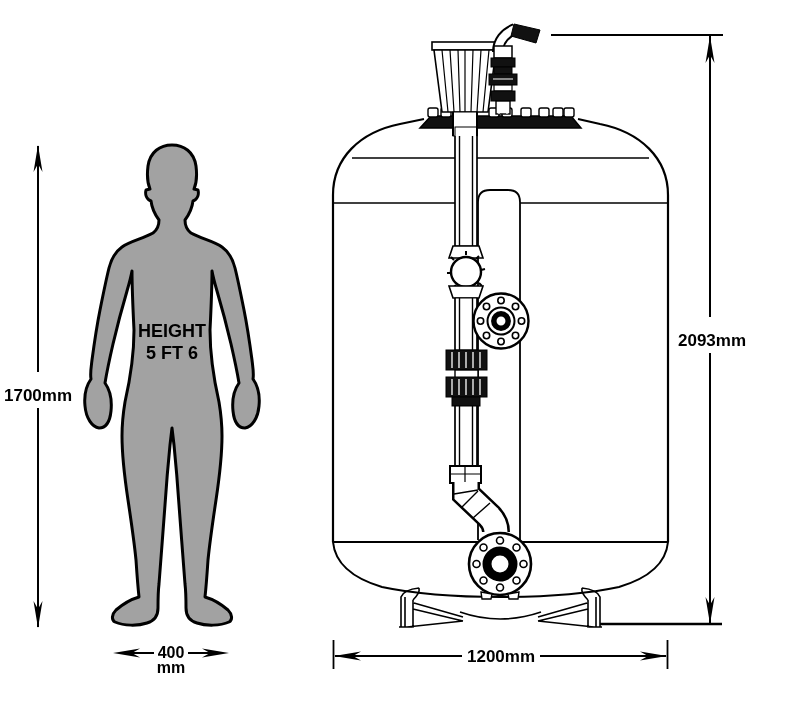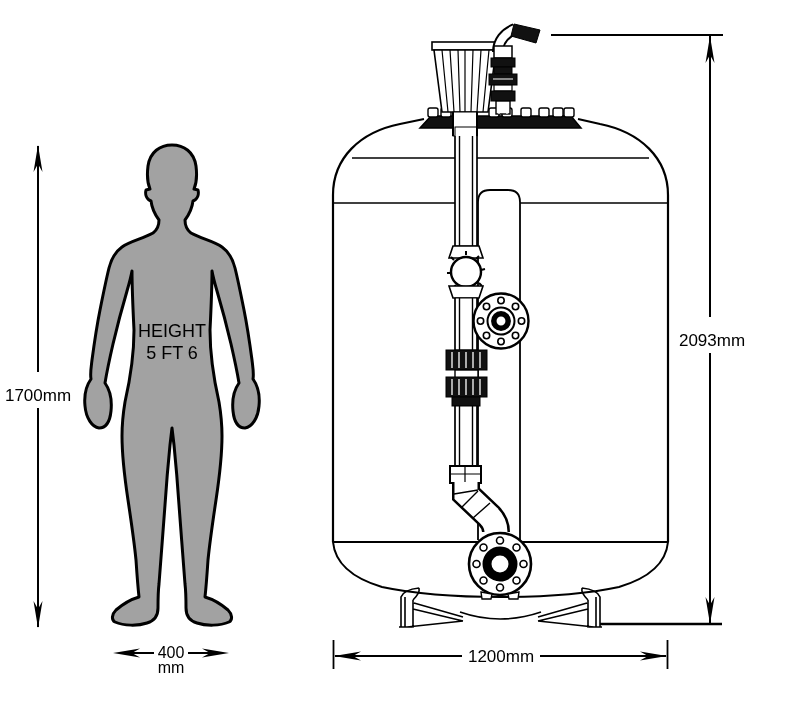--- a/index.html
+++ b/index.html
@@ -1,20 +1,20 @@
 <!DOCTYPE html>
 <html><head>
 <meta charset="utf-8">
 <style>
   html,body{margin:0;padding:0;}
   body{
     width:812px;height:708px;background:#ffffff;overflow:hidden;
     font-family:"Liberation Sans", sans-serif;
   }
-  #stage{position:relative;width:812px;height:520px;background:#fff;}
+  #stage{position:relative;width:812px;height:520px;background:#fff;font-weight:bold;}
   svg{position:absolute;left:0;top:0;}
   svg text{
     font-family:"Liberation Sans", sans-serif;
     fill:#000;
   }
   .dim-label{font-size:17px;}
   .dim-label-small{font-size:16px;}
   .figure-label{font-size:18px;}
 </style>
 </head>

